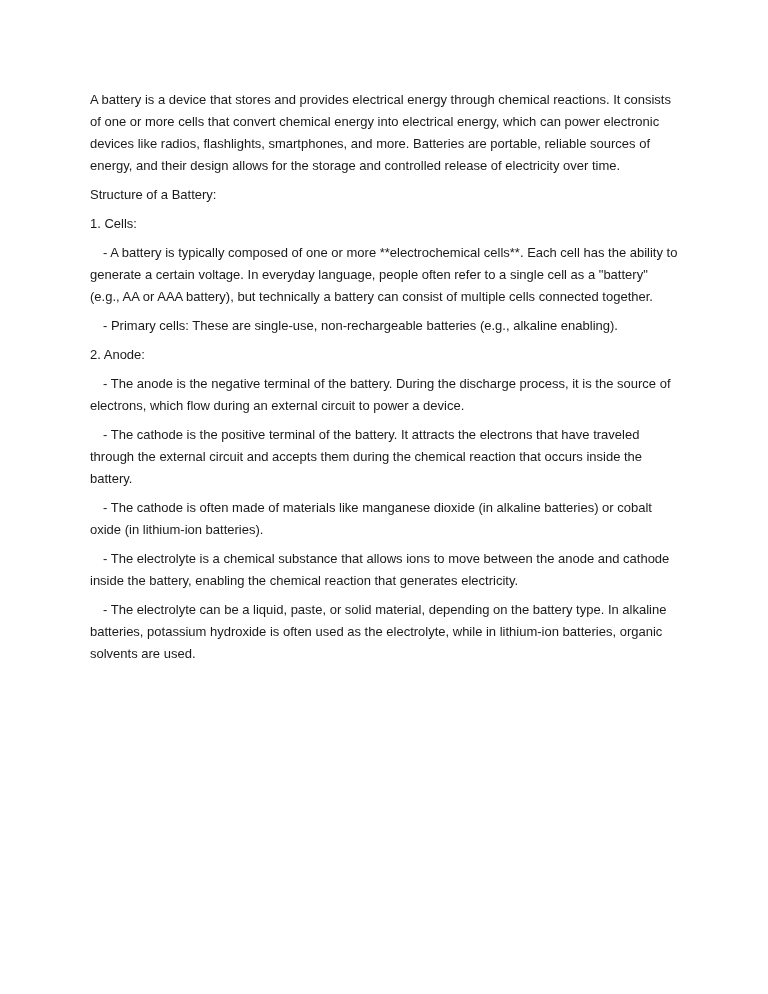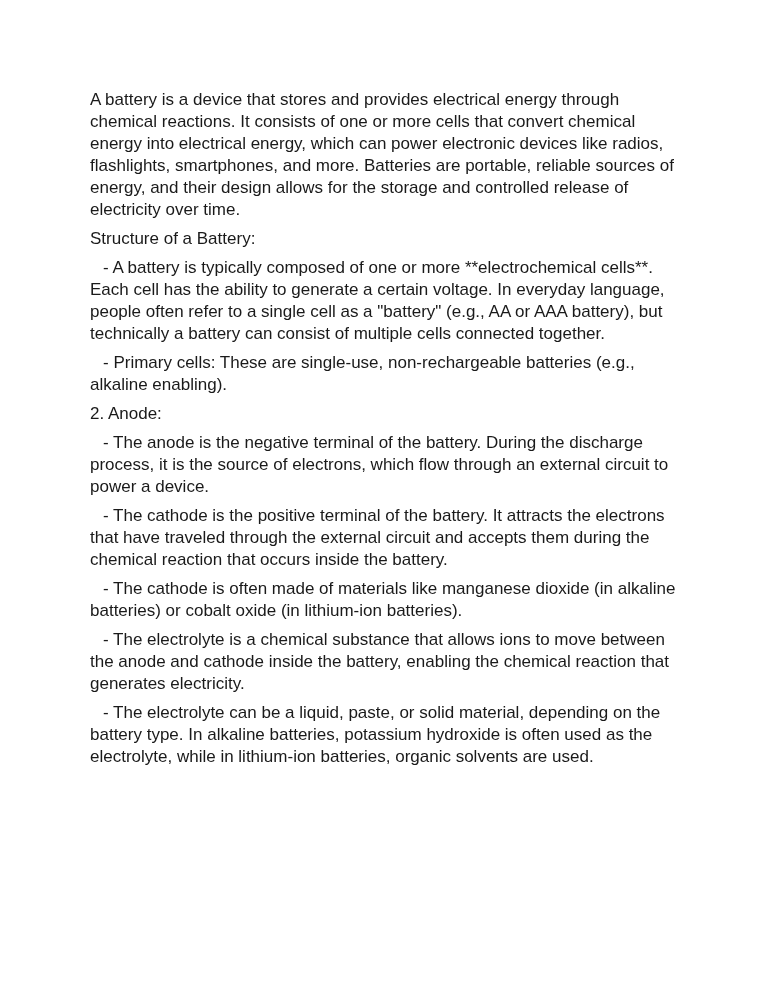--- a/index.html
+++ b/index.html
@@ -13,40 +13,41 @@
     overflow: hidden;
     font-family: "Liberation Sans", sans-serif;
   }
   .page {
     box-sizing: border-box;
     width: 768px;
     height: 918px;
     padding: 89px 88px 0 90px;
     background: #ffffff;
     color: #1a1a1a;
-    font-size: 17px;
+    font-size: 13px;
     line-height: 22px;
   }
   .page p {
     margin: 0 0 7px 0;
     padding: 0;
     text-align: left;
     word-spacing: normal;
   }
   .page p.indent {
     text-indent: 13px;
   }
 </style>
 </head>
 <body>
 
 <div class="page">
   <p>A battery is a device that stores and provides electrical energy through chemical reactions. It consists of one or more cells that convert chemical energy into electrical energy, which can power electronic devices like radios, flashlights, smartphones, and more. Batteries are portable, reliable sources of energy, and their design allows for the storage and controlled release of electricity over time.</p>
   <p>Structure of a Battery:</p>
+  <p>1. Cells:</p>
   <p class="indent">- A battery is typically composed of one or more **electrochemical cells**. Each cell has the ability to generate a certain voltage. In everyday language, people often refer to a single cell as a "battery" (e.g., AA or AAA battery), but technically a battery can consist of multiple cells connected together.</p>
   <p class="indent">- Primary cells: These are single-use, non-rechargeable batteries (e.g., alkaline enabling).</p>
   <p>2. Anode:</p>
-  <p class="indent">- The anode is the negative terminal of the battery. During the discharge process, it is the source of electrons, which flow through an external circuit to power a device.</p>
+  <p class="indent">- The anode is the negative terminal of the battery. During the discharge process, it is the source of electrons, which flow during an external circuit to power a device.</p>
   <p class="indent">- The cathode is the positive terminal of the battery. It attracts the electrons that have traveled through the external circuit and accepts them during the chemical reaction that occurs inside the battery.</p>
   <p class="indent">- The cathode is often made of materials like manganese dioxide (in alkaline batteries) or cobalt oxide (in lithium-ion batteries).</p>
   <p class="indent">- The electrolyte is a chemical substance that allows ions to move between the anode and cathode inside the battery, enabling the chemical reaction that generates electricity.</p>
   <p class="indent">- The electrolyte can be a liquid, paste, or solid material, depending on the battery type. In alkaline batteries, potassium hydroxide is often used as the electrolyte, while in lithium-ion batteries, organic solvents are used.</p>
 </div>
 
 </body></html>

